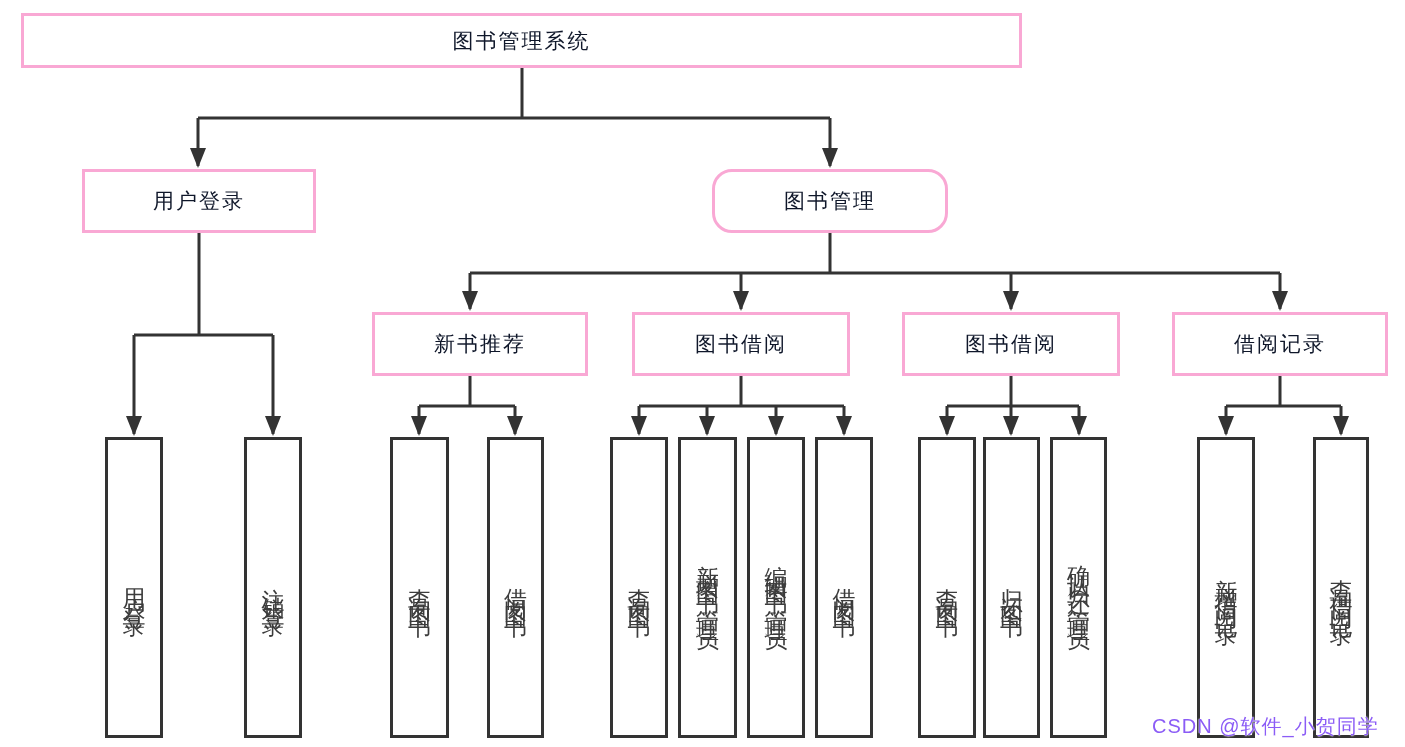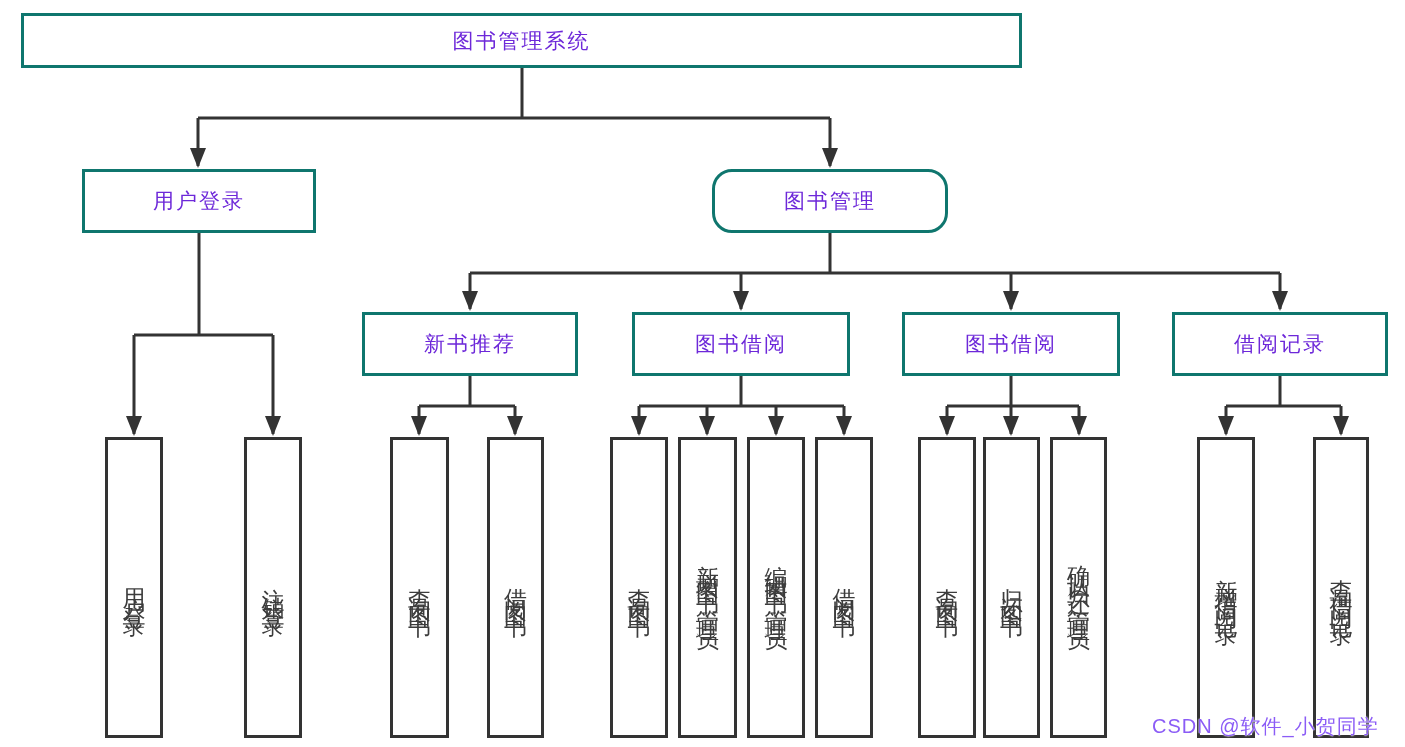--- a/index.html
+++ b/index.html
@@ -14,25 +14,25 @@
   }
   svg.wires {
     position: absolute;
     left: 0; top: 0;
     width: 1405px; height: 747px;
     pointer-events: none;
   }
   .hbox {
     position: absolute;
     background: #ffffff;
-    border: 3px solid #0f766e;
+    border: 3px solid #f9a8d4;
     display: flex;
     align-items: center;
     justify-content: center;
-    color: #6d28d9;
+    color: #0f172a;
     font-size: 21px;
     letter-spacing: 2px;
     z-index: 2;
   }
   .vbox {
     position: absolute;
     top: 437px;
     height: 301px;
     background: #ffffff;
     border: 3px solid #333333;
@@ -108,21 +108,21 @@
          M639 436 l-8 -20 h16 z  M707 436 l-8 -20 h16 z  M776 436 l-8 -20 h16 z  M844 436 l-8 -20 h16 z
          M947 436 l-8 -20 h16 z  M1011 436 l-8 -20 h16 z  M1079 436 l-8 -20 h16 z
          M1226 436 l-8 -20 h16 z  M1341 436 l-8 -20 h16 z" fill="#333333" stroke="none"></path>
   </svg>
 
   <div class="hbox" style="left:21px; top:13px; width:1001px; height:55px;">图书管理系统</div>
 
   <div class="hbox" style="left:82px; top:169px; width:234px; height:64px;">用户登录</div>
   <div class="hbox" style="left:712px; top:169px; width:236px; height:64px;border-radius:20px;">图书管理</div>
 
-  <div class="hbox" style="left:362px; top:312px; width:216px; height:64px;">新书推荐</div>
+  <div class="hbox" style="left:372px; top:312px; width:216px; height:64px;">新书推荐</div>
   <div class="hbox" style="left:632px; top:312px; width:218px; height:64px;">图书借阅</div>
   <div class="hbox" style="left:902px; top:312px; width:218px; height:64px;">图书借阅</div>
   <div class="hbox" style="left:1172px; top:312px; width:216px; height:64px;">借阅记录</div>
 
   <div class="vbox" style="left:105px; width:58px;">
     <span>用户登录</span>
   </div>
   <div class="vbox" style="left:244px; width:58px;">
     <span>注销登录</span>
   </div>

